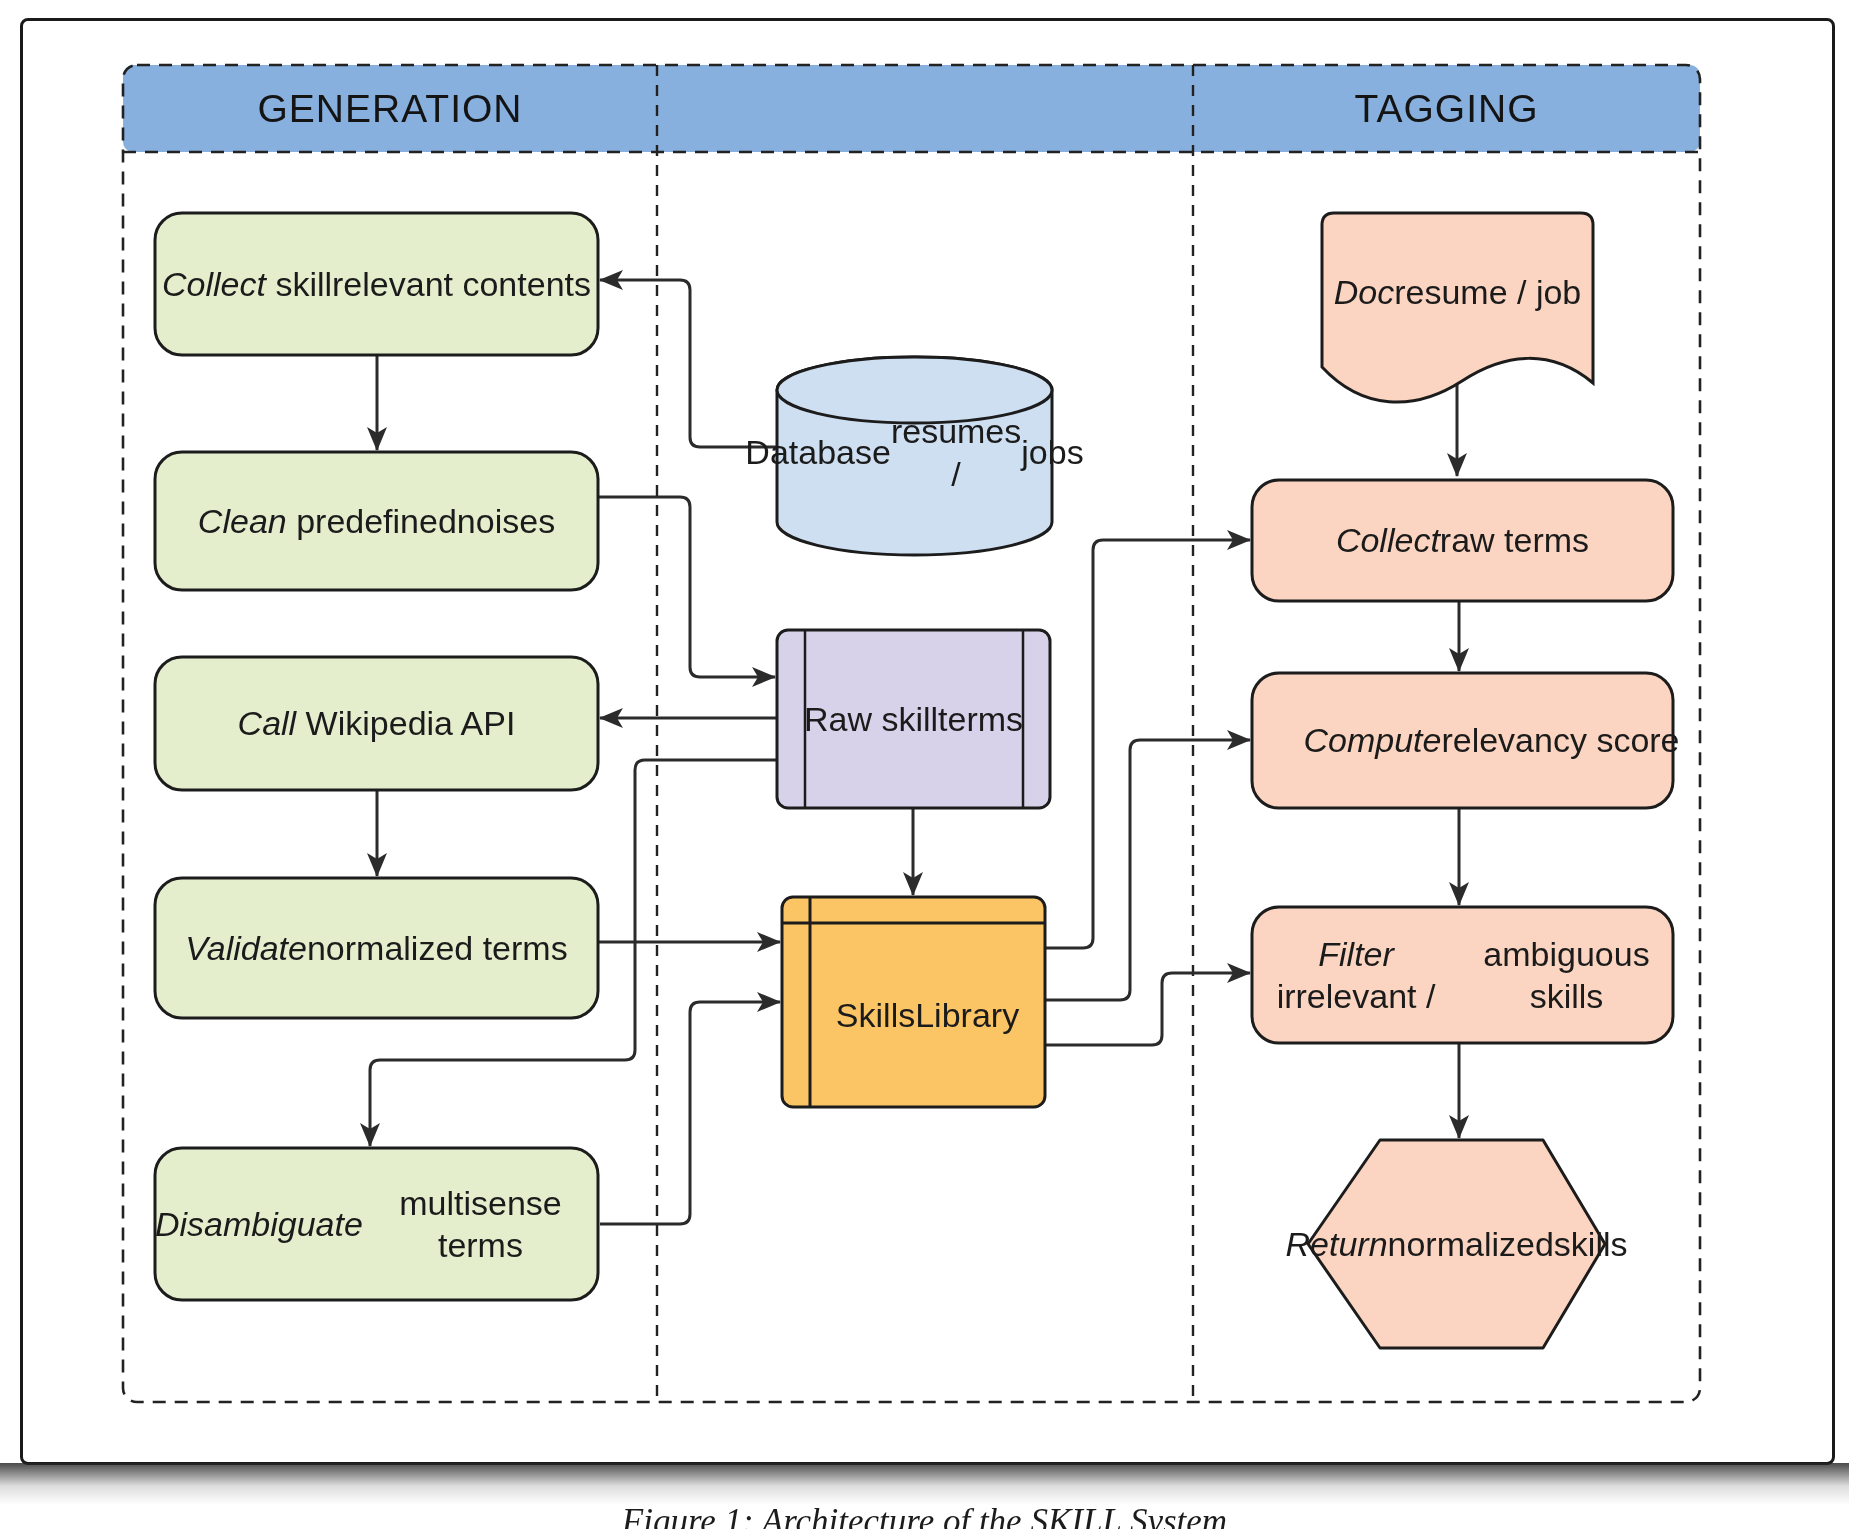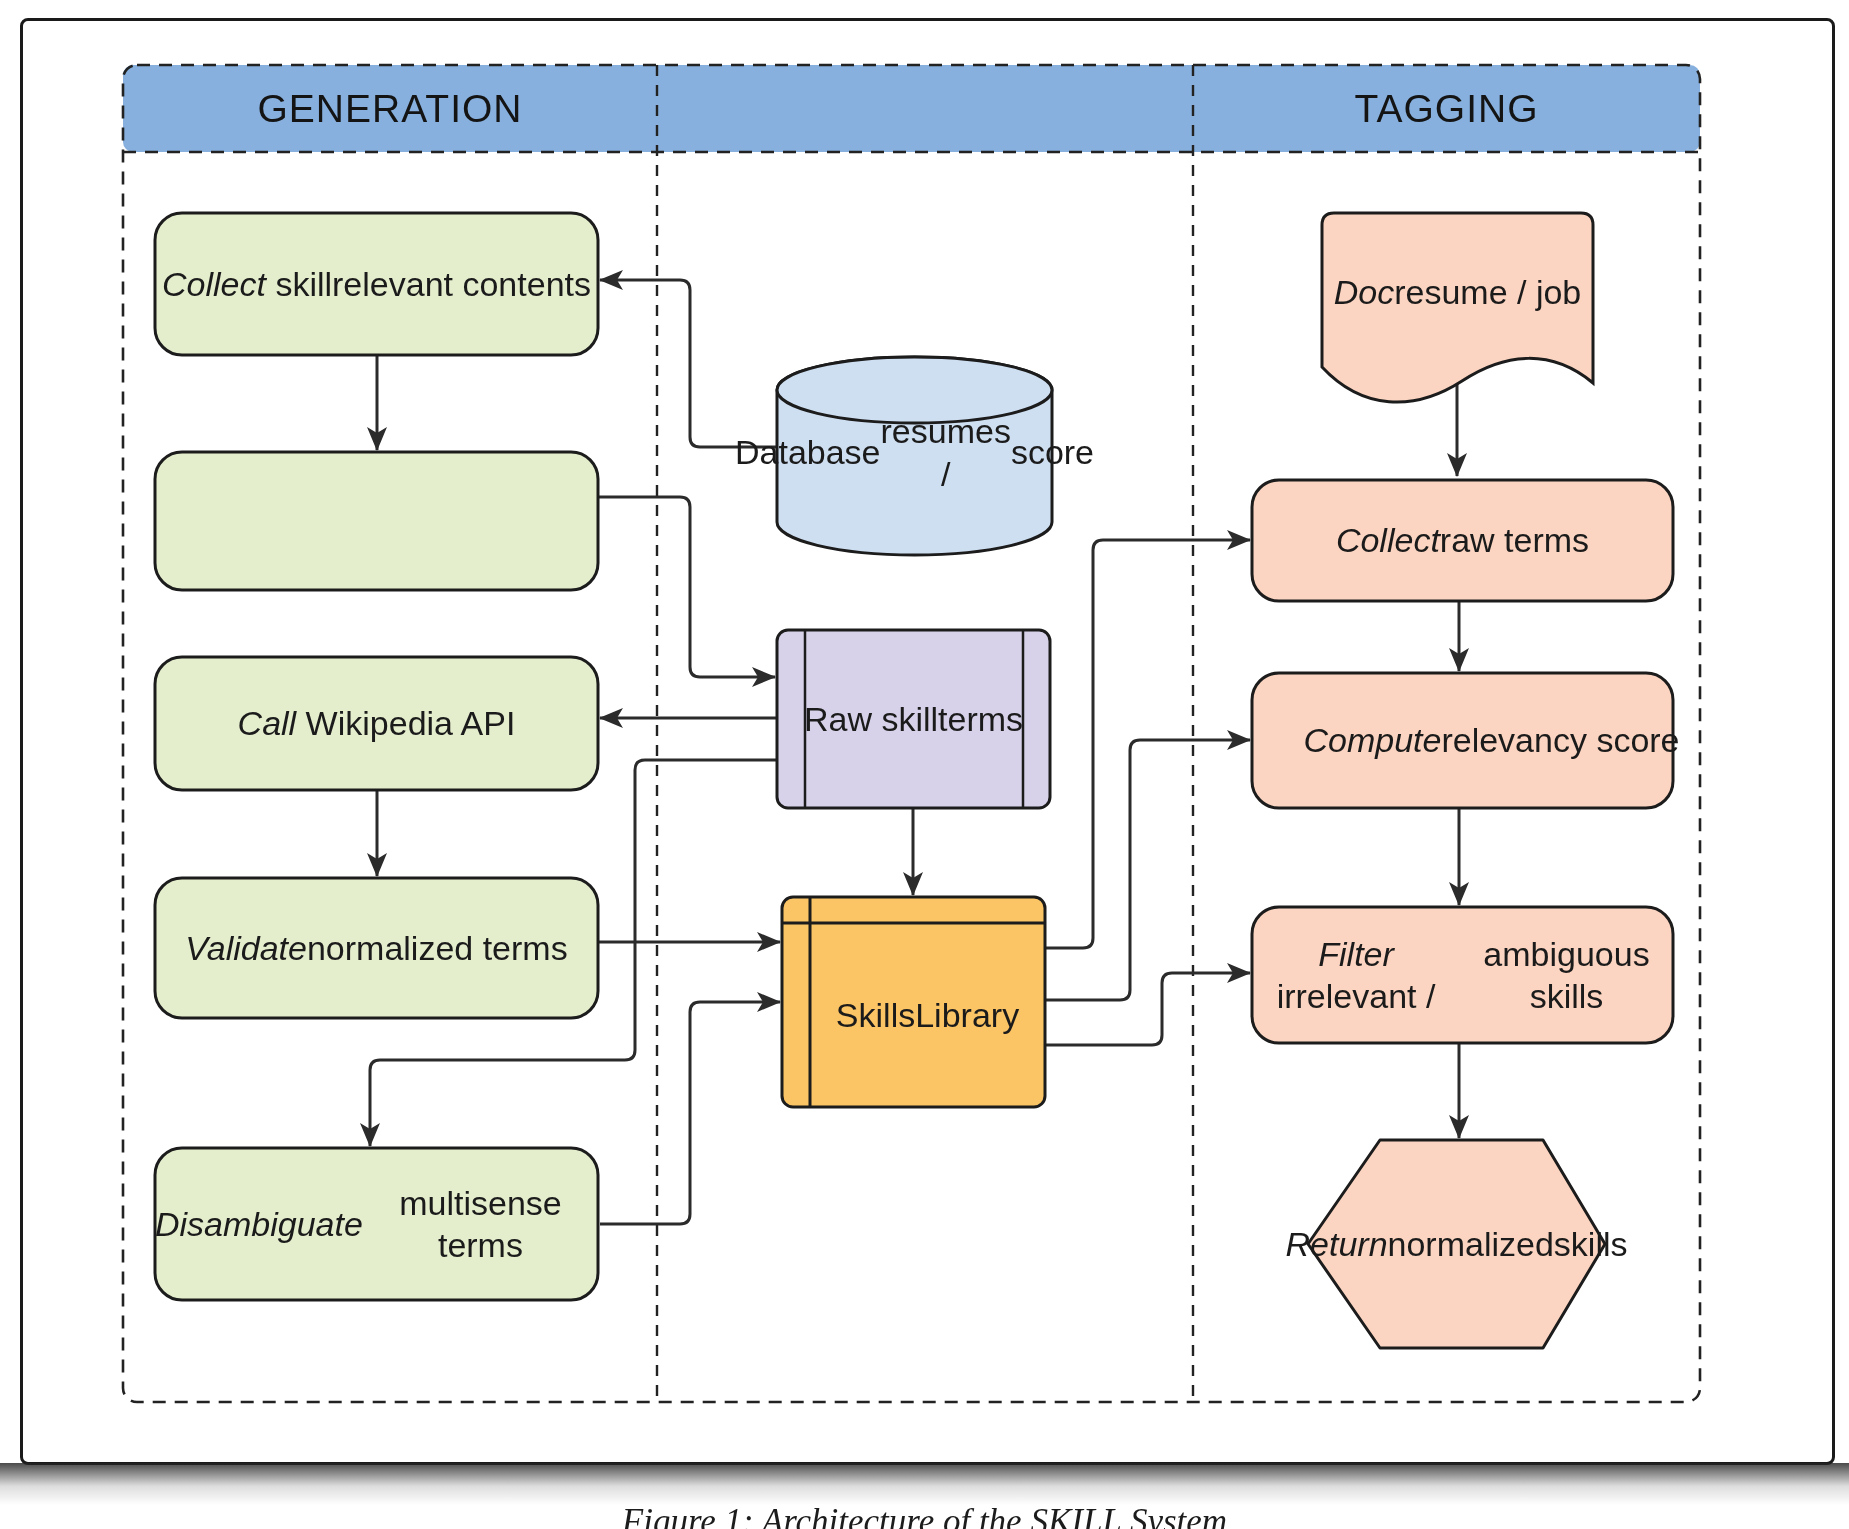--- a/index.html
+++ b/index.html
@@ -92,35 +92,39 @@
     </g>
   </svg>
 
   <div class="hdr" style="left:123px;top:65px;width:534px;height:87px;">GENERATION</div>
   <div class="hdr" style="left:1193px;top:65px;width:507px;height:87px;text-align:right;">TAGGING</div>
 
   <div class="lbl" style="left:155px;top:213px;width:443px;height:142px;">
       <div><i>Collect</i> skill</div>
       <div>relevant contents</div>
     </div>
+  <div class="lbl" style="left:155px;top:452px;width:443px;height:138px;">
+      <div><i>Clean</i> predefined</div>
+      <div>noises</div>
+    </div>
   <div class="lbl" style="left:155px;top:657px;width:443px;height:133px;">
       <div><i>Call</i> Wikipedia API</div>
     </div>
   <div class="lbl" style="left:155px;top:878px;width:443px;height:140px;">
       <div><i>Validate</i></div>
       <div>normalized terms</div>
     </div>
   <div class="lbl" style="left:155px;top:1148px;width:443px;height:152px;">
       <div><i>Disambiguate</i></div>
       <div>multisense terms</div>
     </div>
   <div class="lbl" style="left:777px;top:370px;width:275px;height:165px;">
       <div>Database</div>
       <div>resumes /</div>
-      <div>score</div>
+      <div>jobs</div>
     </div>
   <div class="lbl" style="left:777px;top:630px;width:273px;height:178px;">
       <div>Raw skill</div>
       <div>terms</div>
     </div>
   <div class="lbl" style="left:810px;top:923px;width:235px;height:184px;">
       <div>Skills</div>
       <div>Library</div>
     </div>
   <div class="lbl" style="left:1322px;top:222px;width:271px;height:140px;">

